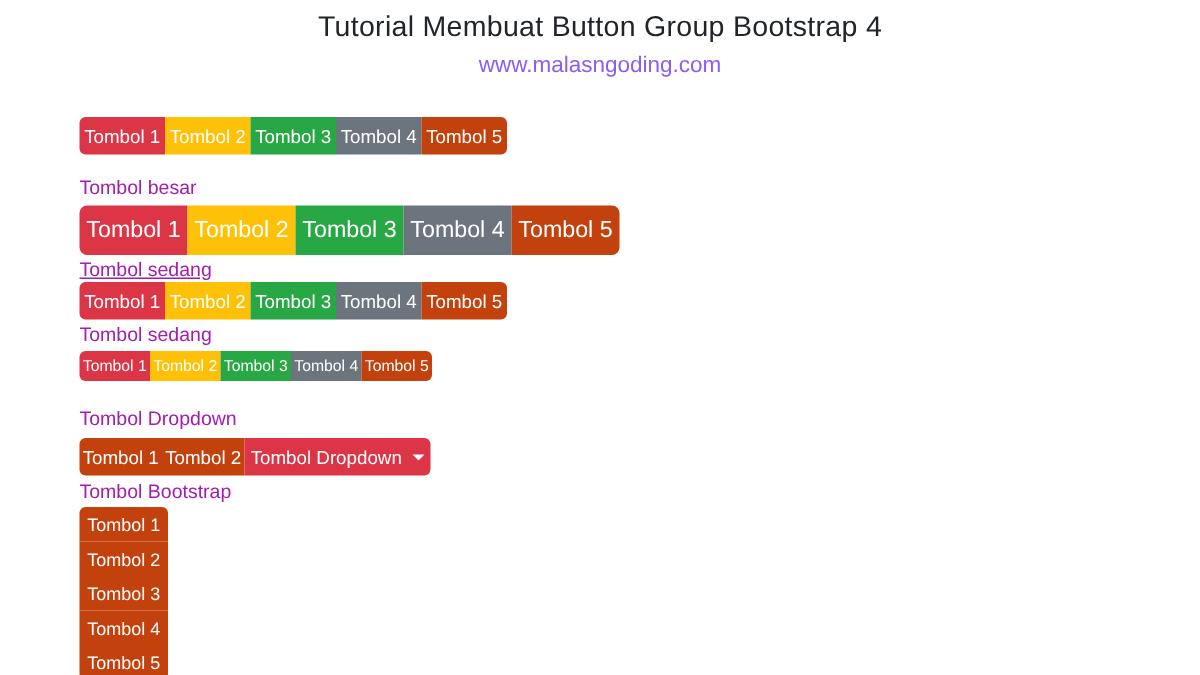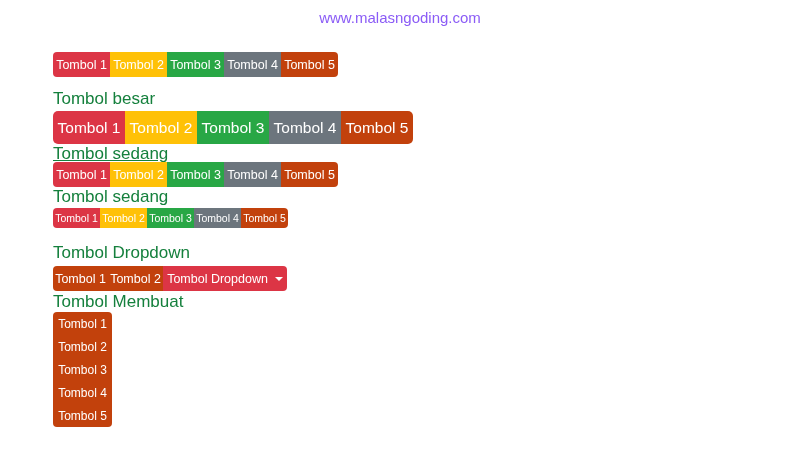--- a/index.html
+++ b/index.html
@@ -33,21 +33,21 @@
   .c-primary{background:#c2410c;}
   
   .sz-md .btn{width:57px;height:25px;font-size:12.5px;}
   .sz-lg .btn{width:72px;height:33px;font-size:15.5px;}
   .sz-sm .btn{width:47px;height:20px;font-size:10.5px;}
   .grp .btn:first-child{border-radius:4px 0 0 4px;}
   .grp .btn:last-child{border-radius:0 4px 4px 0;}
   .sz-lg .btn:first-child{border-radius:5px 0 0 5px;}
   .sz-lg .btn:last-child{border-radius:0 5px 5px 0;}
   
-  .sec-label{font-size:17px;line-height:16px;color:#15803d;}
+  .sec-label{font-size:13px;line-height:16px;color:#a21caf;}
   
   .grp-default{margin-top:24px;}
   .label-besar{margin-top:14px;}
   .grp-besar{margin-top:4px;}
   .label-sedang{margin-top:2px;text-decoration:underline;}
   .grp-sedang{margin-top:0px;}
   .label-kecil{margin-top:2px;}
   .grp-kecil{margin-top:3px;}
   .label-dropdown{margin-top:17px;}
   .grp-dropdown{margin-top:5px;}
@@ -65,20 +65,21 @@
   
   .grp-vert{display:flex;flex-direction:column;width:59px;}
   .grp-vert .btn{width:59px;height:23px;font-size:12px;border-radius:0;}
   .grp-vert .btn:first-child{border-radius:4px 4px 0 0;}
   .grp-vert .btn:last-child{border-radius:0 0 4px 4px;}
 </style>
 </head>
 <body>
 
 <div class="header">
+  <div class="page-title">Tutorial Membuat Button Group Bootstrap 4</div>
   <a class="site-link" href="#">www.malasngoding.com</a>
 </div>
 
 <div class="content">
 
   <div class="grp grp-default sz-md">
     <button class="btn c-danger">Tombol 1</button>
     <button class="btn c-warning">Tombol 2</button>
     <button class="btn c-success">Tombol 3</button>
     <button class="btn c-secondary">Tombol 4</button>
@@ -115,21 +116,21 @@
   <div class="sec-label label-dropdown">Tombol Dropdown</div>
   <div class="grp grp-dropdown">
     <button class="btn c-primary dd-plain">Tombol 1</button>
     <button class="btn c-primary dd-plain">Tombol 2</button>
     <button class="btn c-danger dd-toggle">
       <span>Tombol Dropdown</span>
       <span class="caret"></span>
     </button>
   </div>
 
-  <div class="sec-label label-vertical">Tombol Membuat</div>
+  <div class="sec-label label-vertical">Tombol Bootstrap</div>
   <div class="grp-vert grp-vertical">
     <button class="btn c-primary">Tombol 1</button>
     <button class="btn c-primary">Tombol 2</button>
     <button class="btn c-primary">Tombol 3</button>
     <button class="btn c-primary">Tombol 4</button>
     <button class="btn c-primary">Tombol 5</button>
   </div>
 
 </div>
 

